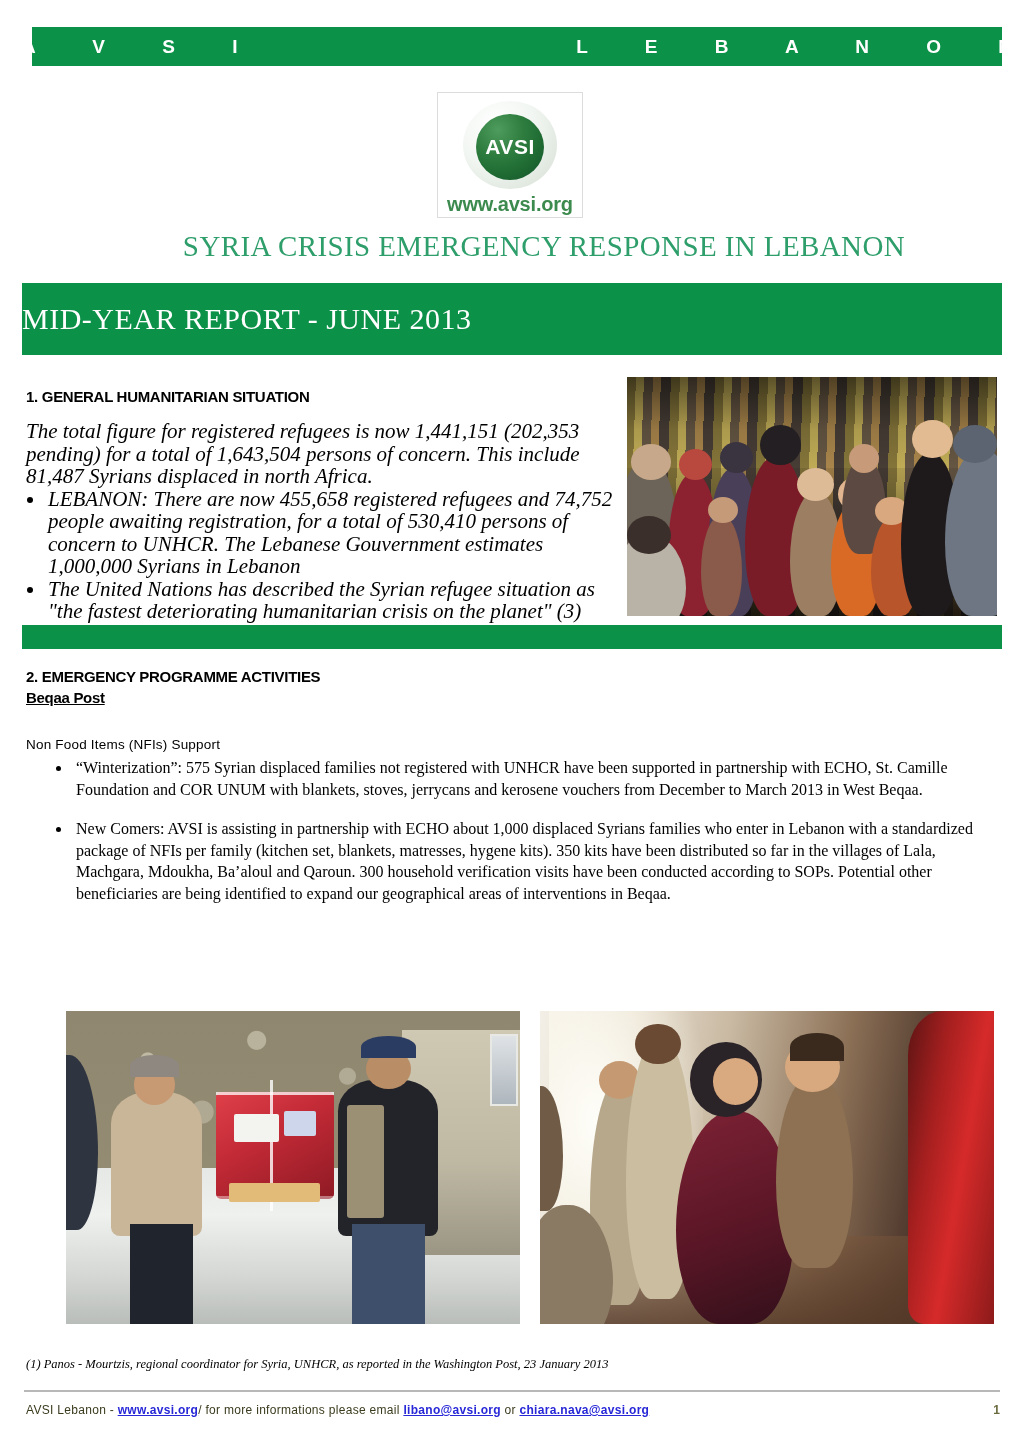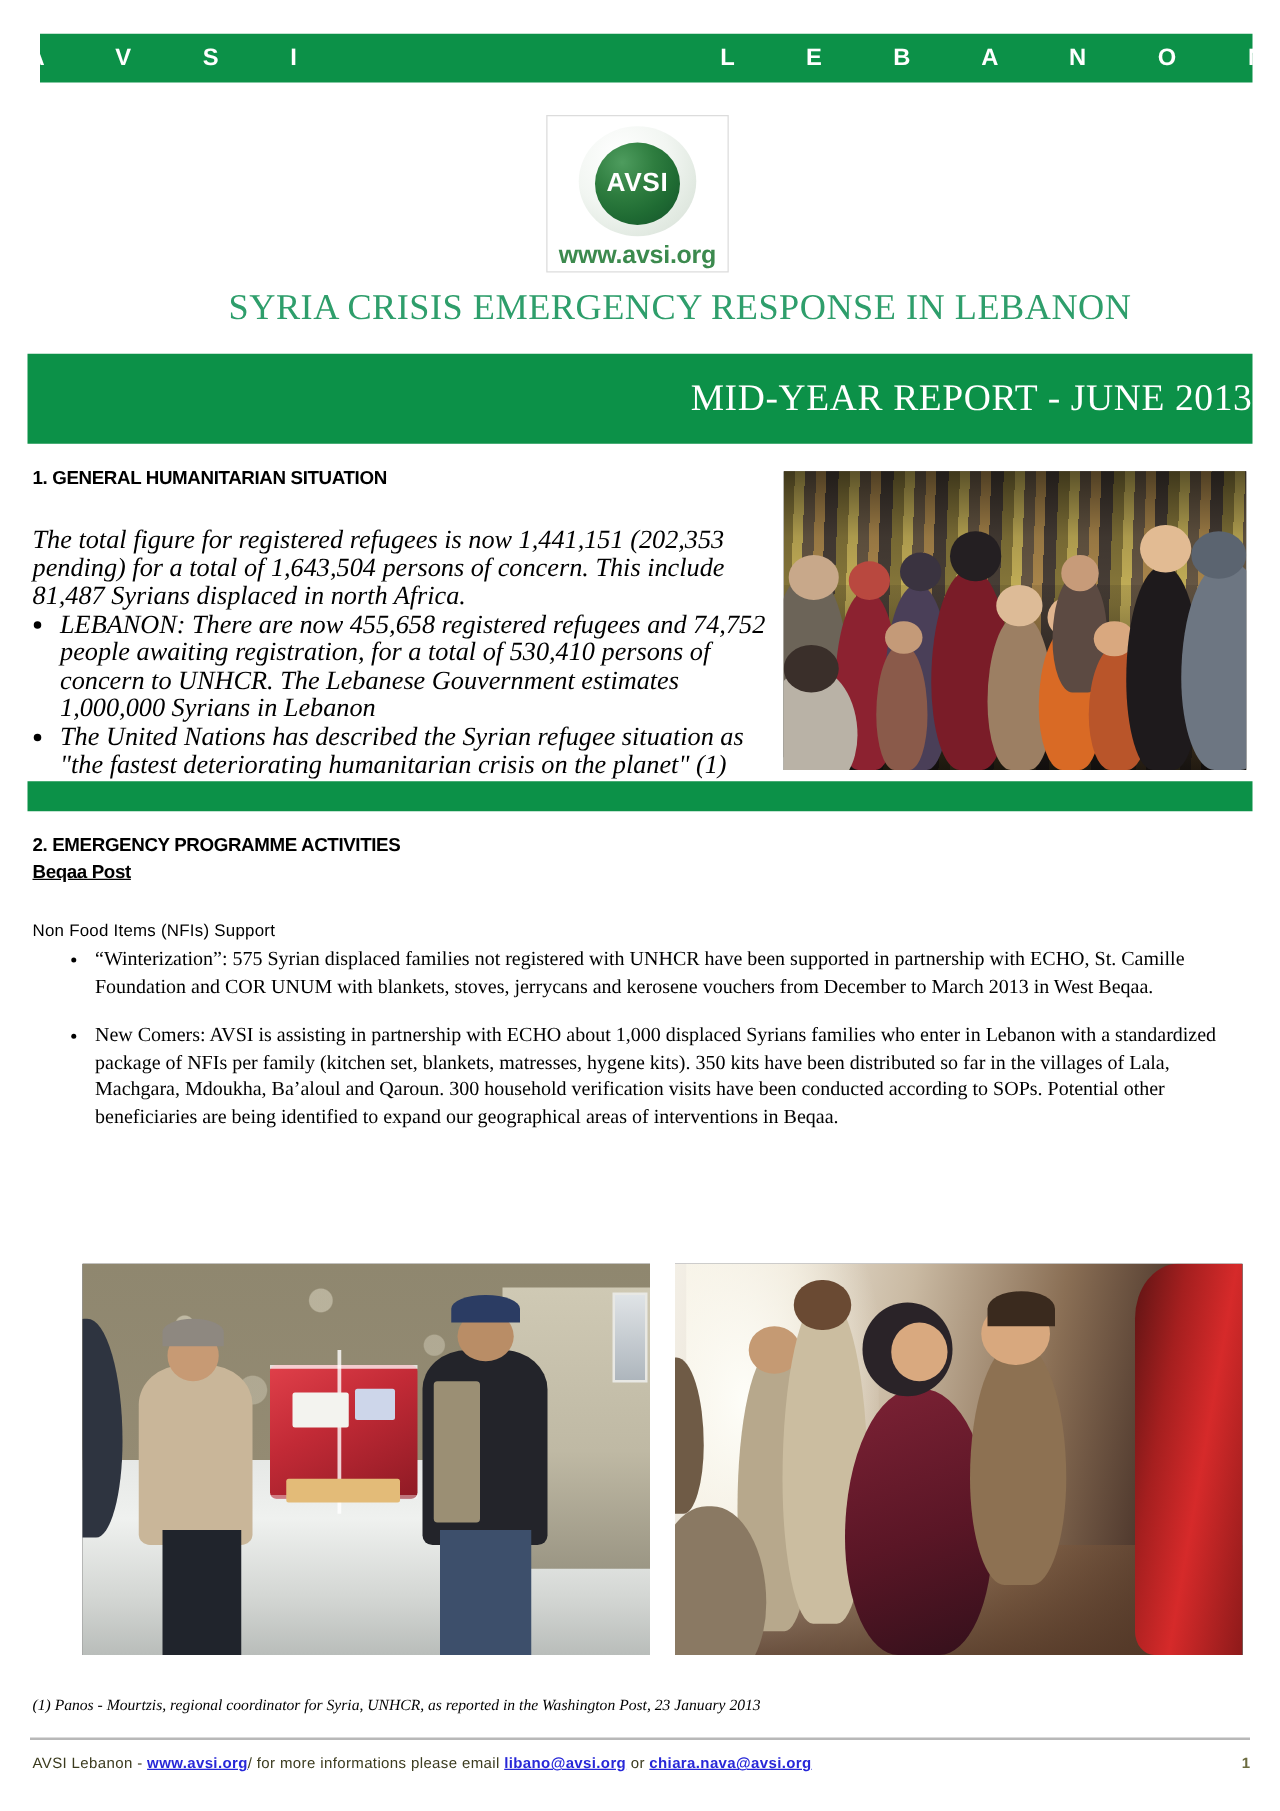--- a/index.html
+++ b/index.html
@@ -126,34 +126,34 @@
   
   .subtitle-band {
     position: absolute;
     left: 22px;
     top: 283px;
     width: 980px;
     height: 72px;
     background: #0C9148;
     display: flex;
     align-items: center;
-    justify-content: flex-end;
+    justify-content: flex-start;
   }
   .subtitle-text {
     font-family: "Liberation Serif", serif;
     font-size: 30px;
     color: #ffffff;
     letter-spacing: 0.5px;
   }
 
   
   .sec1-heading {
     position: absolute;
     left: 26px;
-    top: 374px;
+    top: 388px;
     font-family: "Liberation Sans", sans-serif;
     font-weight: bold;
     font-size: 15px;
     letter-spacing: -0.3px;
   }
   .sec1-body {
     position: absolute;
     left: 26px;
     top: 420px;
     width: 592px;
@@ -403,21 +403,21 @@
   <div class="subtitle-band">
     <div class="subtitle-text">MID-YEAR REPORT - JUNE 2013</div>
   </div>
 
   <div class="sec1-heading">1. GENERAL HUMANITARIAN SITUATION</div>
 
   <div class="sec1-body">
     <p>The total figure for registered refugees is now 1,441,151 (202,353 pending) for a total of 1,643,504 persons of concern. This include 81,487 Syrians displaced in north Africa.</p>
     <ul class="sec1-list">
       <li>LEBANON: There are now 455,658 registered refugees and 74,752 people awaiting registration, for a total of 530,410 persons of concern to UNHCR. The Lebanese Gouvernment estimates 1,000,000 Syrians in Lebanon</li>
-      <li>The United Nations has described the Syrian refugee situation as "the fastest deteriorating humanitarian crisis on the planet" (1)</li>
+      <li>The United Nations has described the Syrian refugee situation as "the fastest deteriorating humanitarian crisis on the planet" (3)</li>
     </ul>
   </div>
 
   <div class="photo photo-hero">
     <div class="ph-bg hero-bg"></div>
     <div class="hero-lower"></div>
 
     <div class="fig" style="left:-3%;top:34%;width:17%;height:66%;background:#6c6458;"></div>
     <div class="head" style="left:1%;top:28%;width:11%;height:15%;background:#c8a88a;"></div>
     <div class="fig" style="left:11%;top:40%;width:14%;height:60%;background:#8c2230;"></div>

